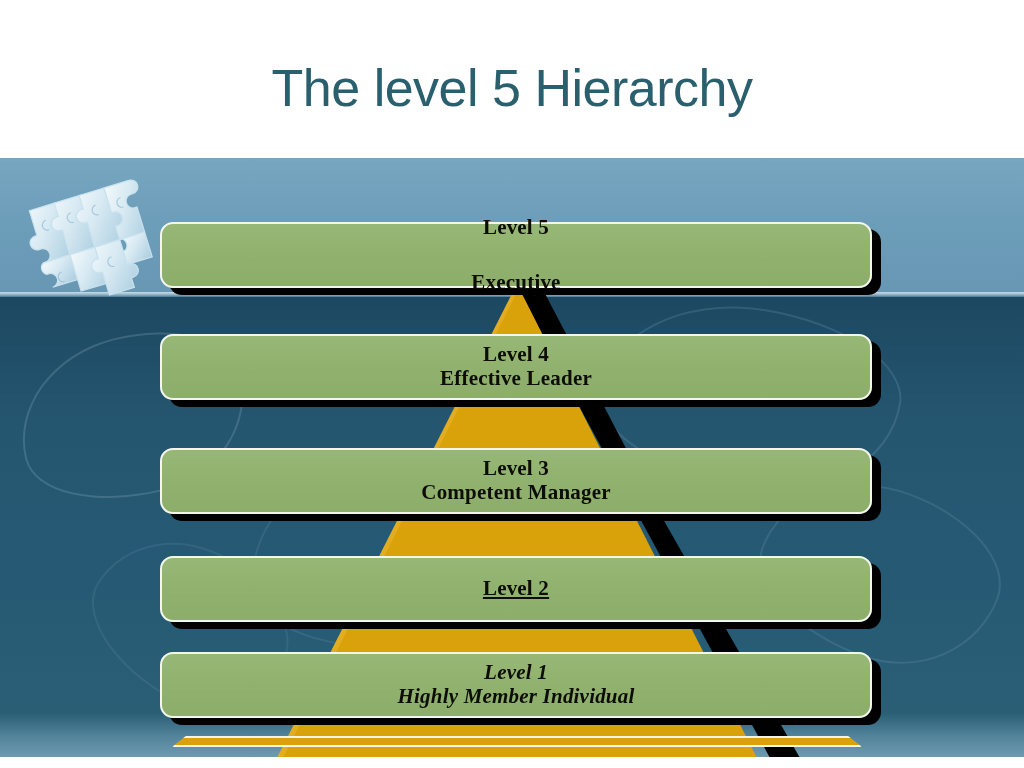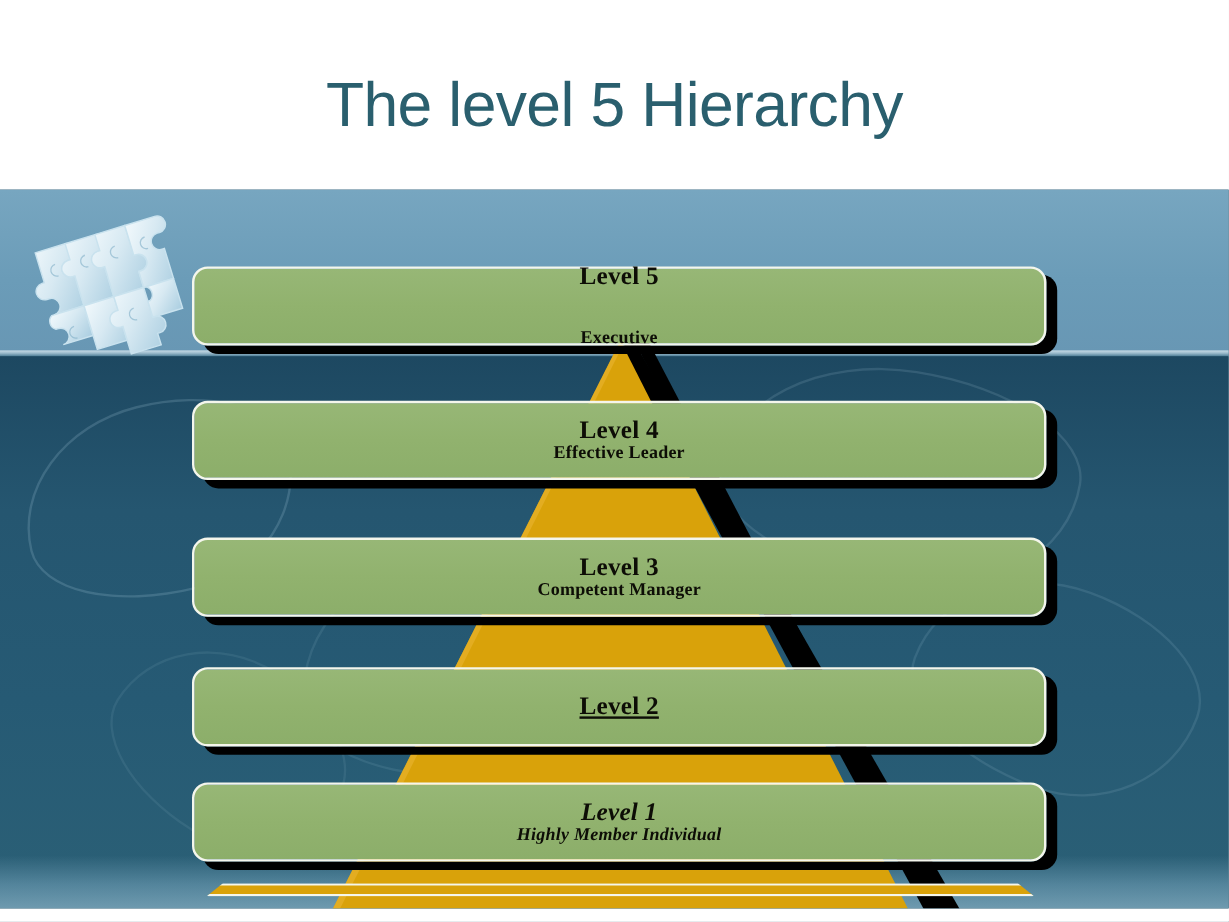--- a/index.html
+++ b/index.html
@@ -129,21 +129,21 @@
     flex-direction: column;
     align-items: center;
     justify-content: center;
     text-align: center;
     color: #0d0d06;
     font-family: "Liberation Serif", serif;
     font-weight: bold;
     line-height: 1.12;
   }
   .level-bar .lv-num   { font-size: 21px; letter-spacing: 0.2px; }
-  .level-bar .lv-title { font-size: 15px; letter-spacing: 0.2px; }
+  .level-bar .lv-title { font-size: 21px; letter-spacing: 0.2px; }
 
   #bar-5 { top: 64px; gap: 31px;  }
   #bar-4 { top: 176px; text-align: right; }
   #bar-3 { top: 290px; }
   #bar-2 { top: 398px; text-decoration: underline; }
   #bar-1 { top: 494px; font-style: italic; }
 
   
   #base-plate {
     position: absolute;

